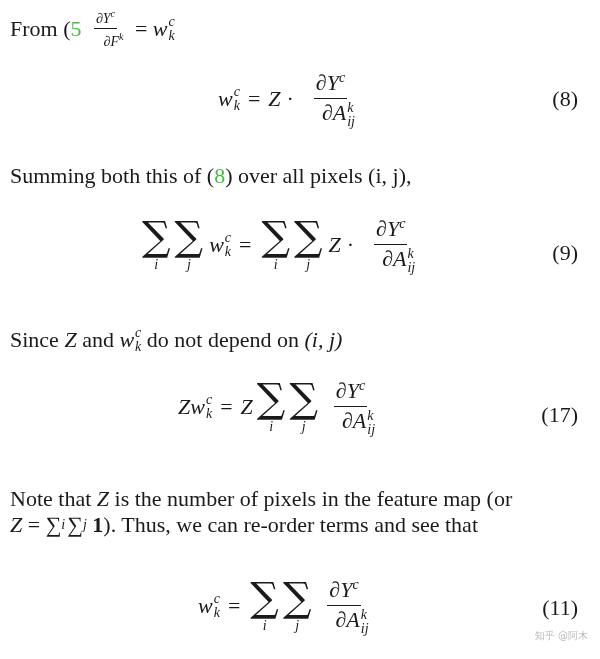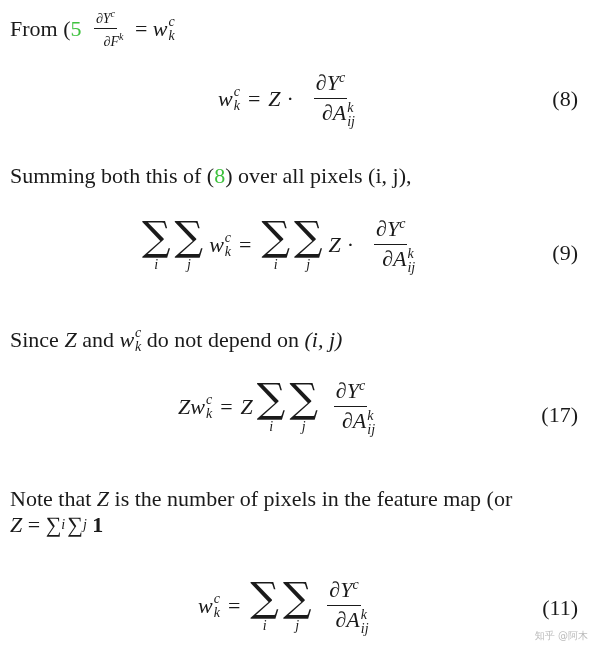--- a/index.html
+++ b/index.html
@@ -153,20 +153,21 @@
   <span style="white-space:pre">Note that </span><span class="it">Z</span><span style="white-space:pre"> is the number of pixels in the feature map (or</span>
 </div>
 <div class="line" style="top:514px; display:flex; align-items:center;">
   <span class="it">Z</span>
   <span style="white-space:pre"> = </span>
   <span>∑</span>
     <span class="sub">i</span>
   <span style="margin-left:2px">∑</span>
     <span class="sub">j</span>
   <span style="font-weight:bold; white-space:pre"> 1</span>
+  <span style="white-space:pre">). Thus, we can re-order terms and see that</span>
 </div>
 
 <div class="eqrow" style="top:573px;">
   <div class="eq" style="left:198px; top:4px;">
     <span class="it">w</span>
     <span class="supsub">
         <span>c</span>
         <span>k</span>
       </span>
     <span class="op">=</span>

